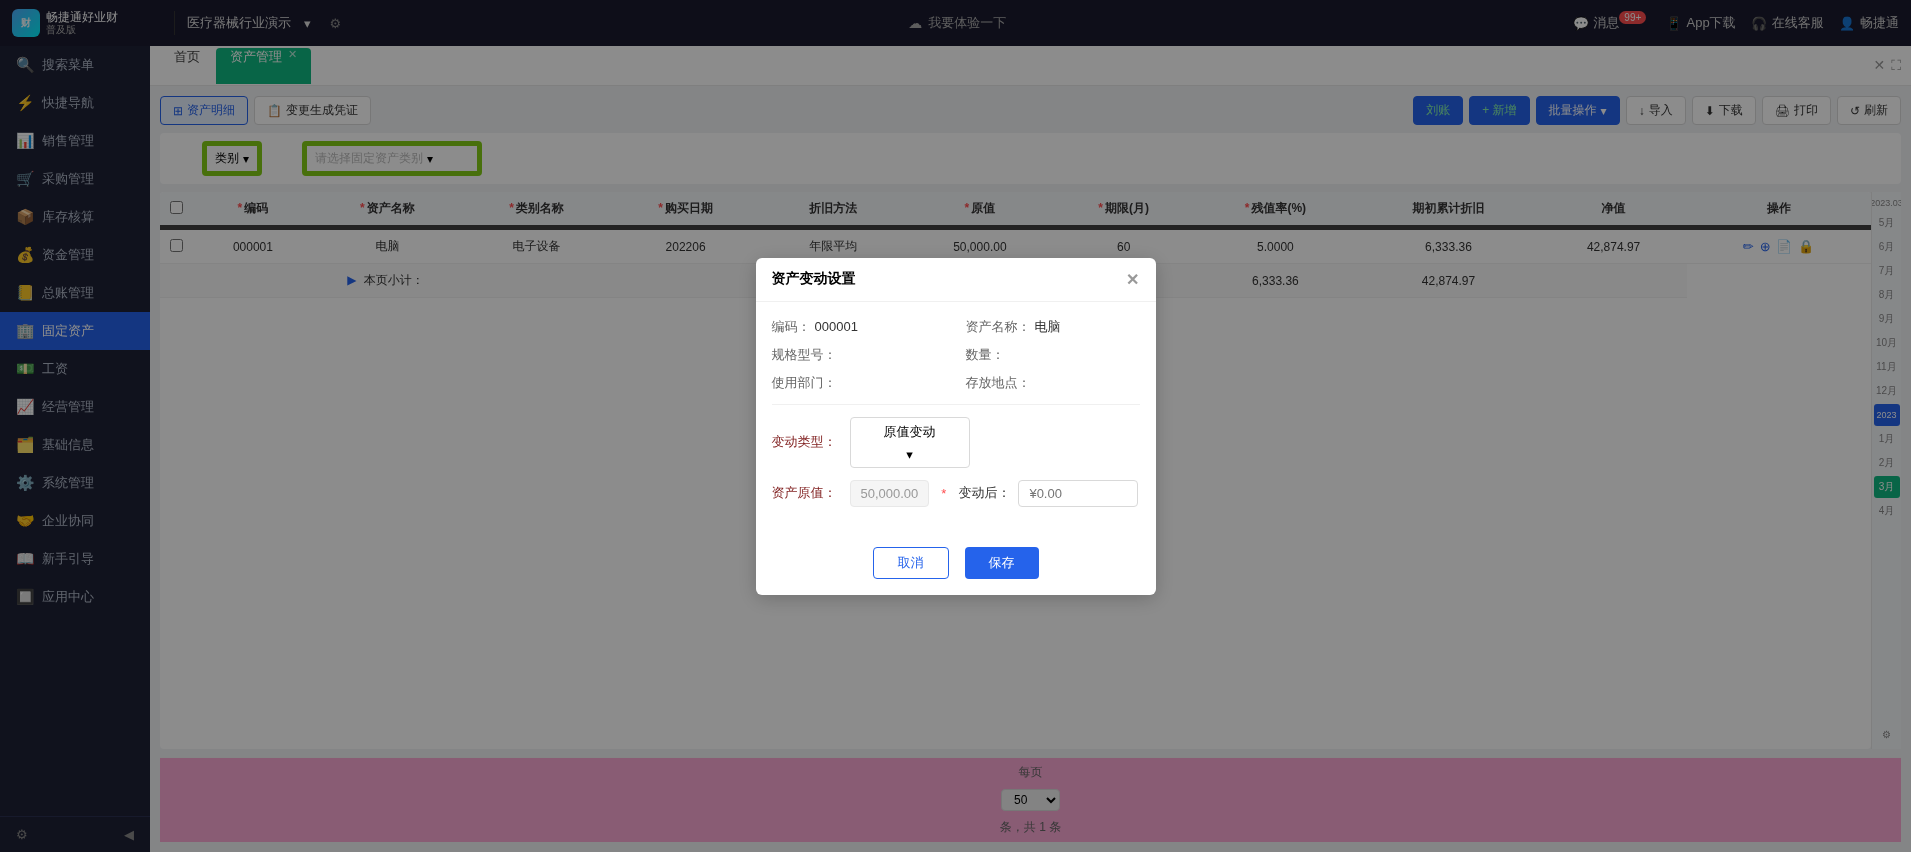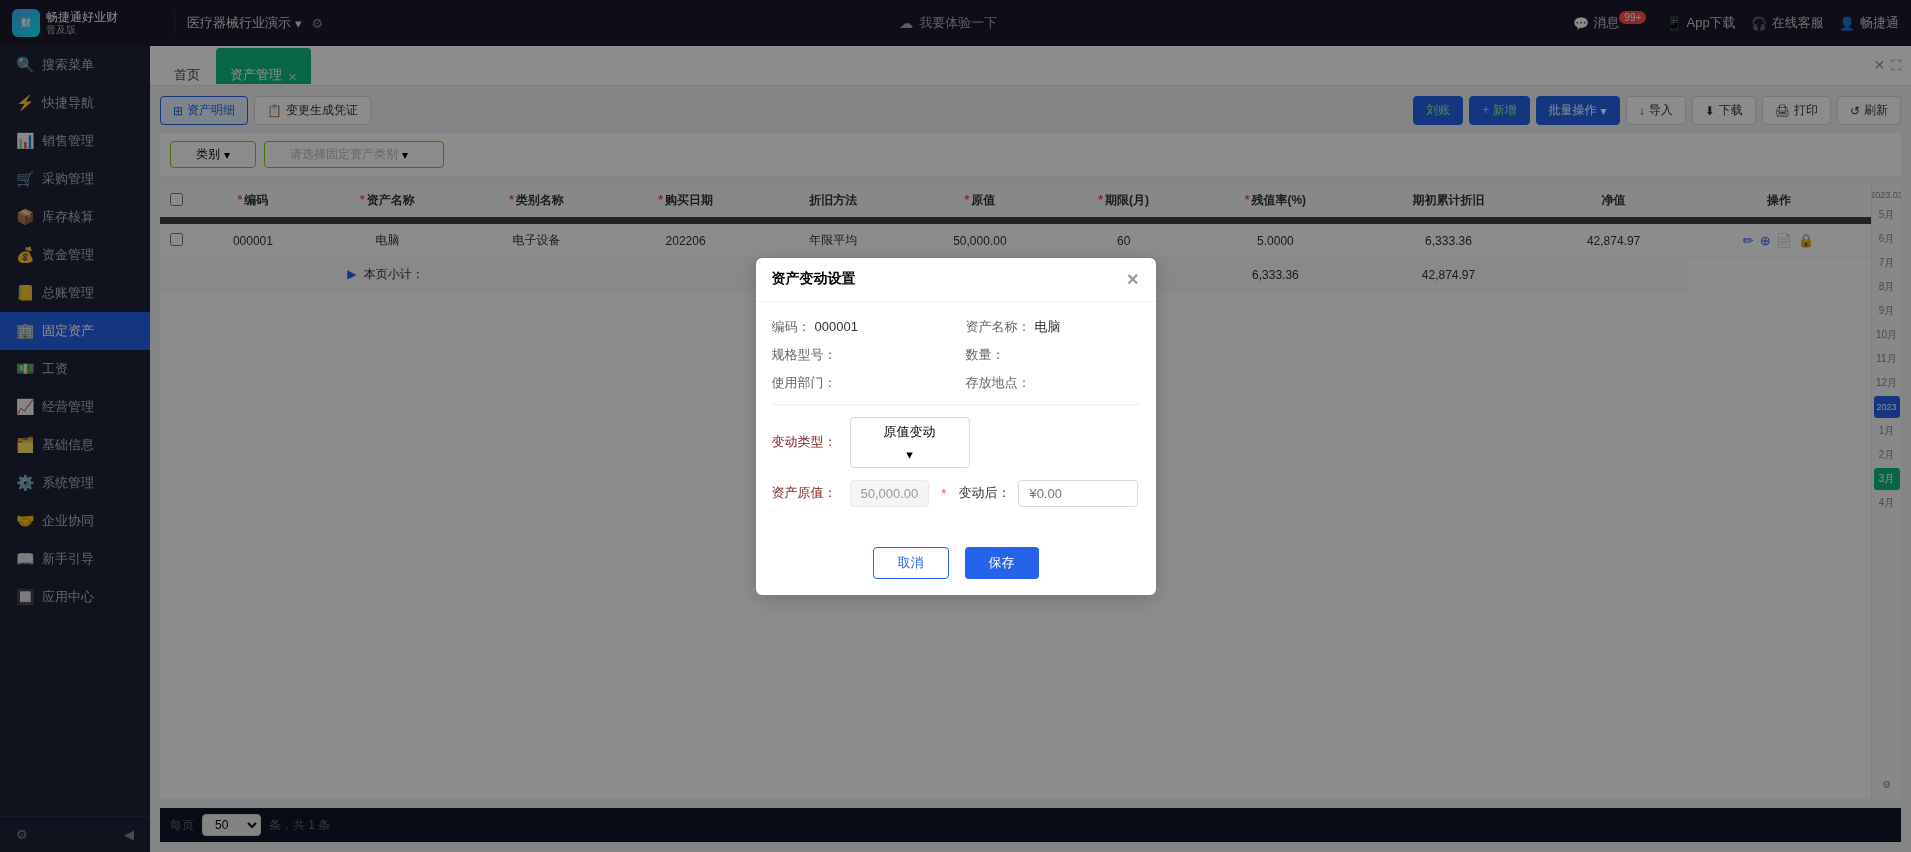--- a/index.html
+++ b/index.html
@@ -26,21 +26,21 @@
     }
     .logo-icon {
       width: 28px; height: 28px;
       background: linear-gradient(135deg, #4facfe, #00f2fe);
       border-radius: 6px;
       display: flex; align-items: center; justify-content: center;
       font-size: 10px; font-weight: bold; color: #fff;
     }
     .logo-text { font-size: 12px; line-height: 1.2; }
     .top-bar-company {
-      display: flex; align-items: center; gap: 4px;
+      display: flex; align-items: center; gap: 13px;
       color: #ddd; font-size: 13px; cursor: pointer;
     }
     .top-bar-center { flex: 1; display: flex; justify-content: center; align-items: center; gap: 6px; color: #aaa; font-size: 13px; }
     .top-bar-right { display: flex; align-items: center; gap: 16px; color: #ccc; font-size: 13px; margin-left: auto; }
     .badge { background: #ff4d4f; color: #fff; border-radius: 10px; padding: 1px 5px; font-size: 10px; position: relative; top: -6px; left: -4px; }
     .top-bar-right-item { display: flex; align-items: center; gap: 4px; cursor: pointer; }
 
     
     .main-layout { display: flex; flex: 1; overflow: hidden; }
 
@@ -86,21 +86,21 @@
       align-items: center;
       border-bottom: 1px solid #e8e8e8;
       flex-shrink: 0;
       padding: 0 10px;
       gap: 2px;
     }
     .tab-item {
       padding: 0 14px;
       height: 36px;
       display: flex;
-      align-items: flex-end;
+      align-items: flex-start;
       gap: 6px;
       cursor: pointer;
       font-size: 13px;
       color: #666;
       border-radius: 4px 4px 0 0;
       font-family: Liberation Serif, serif;
     }
     .tab-item.active {
       background: #10b981;
       color: #fff;
@@ -148,46 +148,47 @@
 
     .filter-row {
       display: flex;
       align-items: center;
       gap: 8px;
       background: #fff;
       padding: 8px 10px;
       border-radius: 4px;
     }
     .filter-select {
-      border: 1px solid #84cc16;
-      border-radius: 4px;
-      padding: 4px 25px;
+      border: 5px solid #84cc16;
+      border-radius: 4px;
+      padding: 4px 8px;
       font-size: 12px;
       display: flex;
       align-items: center;
       gap: 4px;
       cursor: pointer;
       background: #fff;
+      margin-left: 32px;
     }
 
     
     .table-wrap {
       flex: 1;
       background: #fff;
       overflow: auto;
       border-radius: 4px;
     }
     table {
       width: 100%;
       border-collapse: collapse;
       font-size: 12px;
     }
     thead tr th {
       background: #f5f7fa;
-      border-bottom: 7px solid #404040;
+      border-bottom: 5px solid #404040;
       padding: 8px 10px;
       text-align: center;
       font-weight: 600;
       color: #333;
       white-space: nowrap;
     }
     tbody tr td {
       border-bottom: 1px solid #f0f0f0;
       padding: 8px 10px;
       text-align: center;
@@ -225,24 +226,25 @@
     }
     .right-panel-item.highlight { background: #10b981; color: #fff; border-radius: 3px; }
     .right-panel-item.highlight2 { background: #2563eb; color: #fff; border-radius: 3px; font-size: 9px; }
 
     
     .pagination-row {
       display: flex;
       align-items: center;
       gap: 8px;
       padding: 6px 10px;
-      background: #0f172a;
+      background: #f9a8d4;
       border-top: 1px solid #f0f0f0;
       font-size: 12px;
       color: #666;
+      flex-direction: column;
     }
     .page-size-select {
       border: 1px solid #d9d9d9;
       border-radius: 4px;
       padding: 2px 8px;
       font-size: 12px;
     }
 
     
     .modal-overlay {

